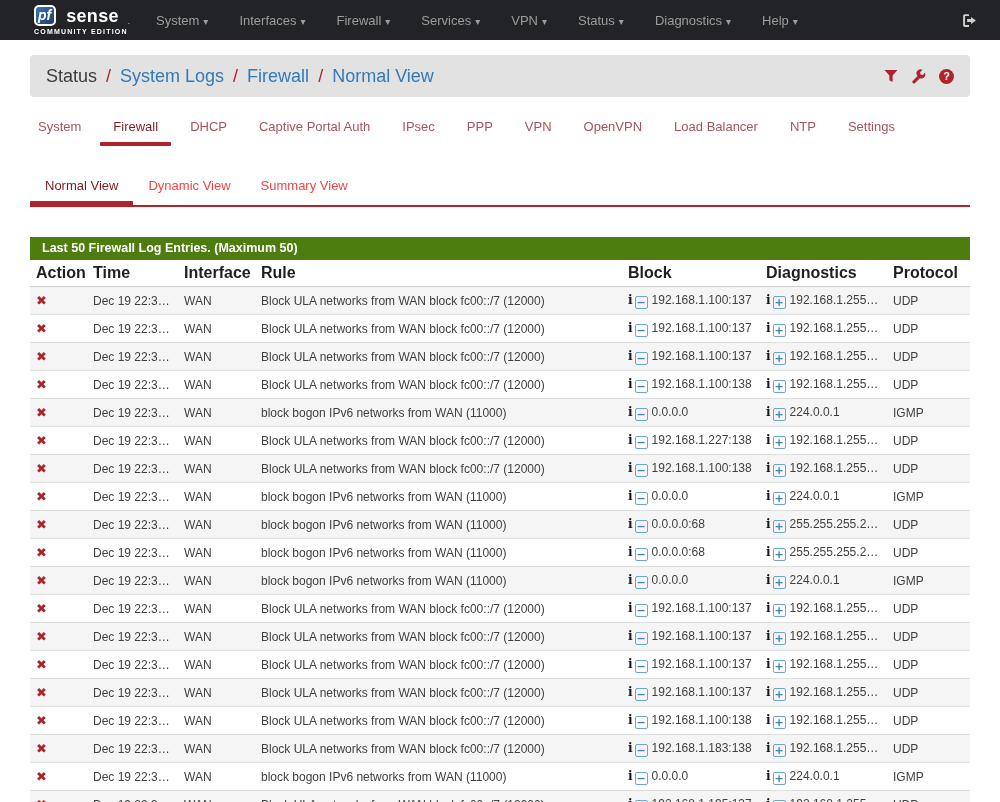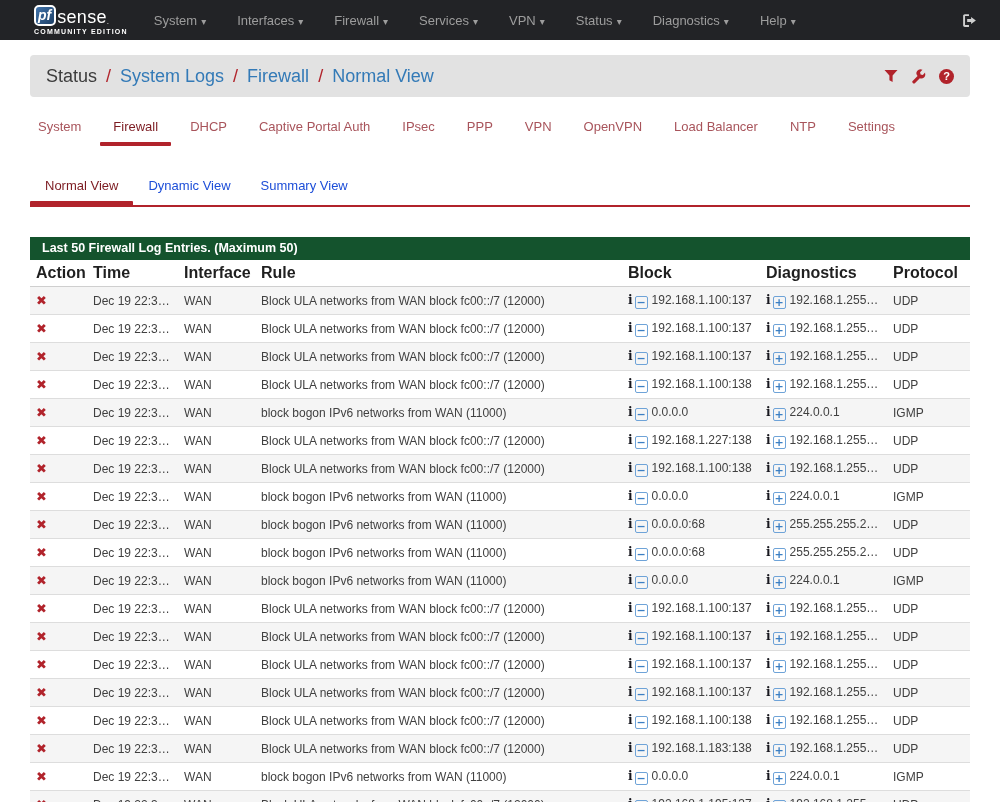--- a/index.html
+++ b/index.html
@@ -2,24 +2,24 @@
 <html><head>
 <meta charset="utf-8">
 <style>
   * { box-sizing: border-box; }
   html,body { margin:0; padding:0; background:#ffffff; font-family:"Liberation Sans","DejaVu Sans",sans-serif; }
   .page { width:1000px; min-height:802px; position:relative; background:#fff; }
 
   
   .navbar { height:40px; background:#222326; display:flex; align-items:center; padding:0 22px 0 34px; }
   .logo { display:flex; flex-direction:column; margin-right:26px; line-height:1; }
-  .logo-top { display:flex; align-items:flex-end; }
+  .logo-top { display:flex; align-items:center;gap:9px; }
   .pf-box { background:linear-gradient(135deg,#4174ab,#1d3f66); border:2px solid #fff; border-radius:5px;
             color:#fff; font-style:italic; font-weight:bold; font-size:14px; padding:1px 3px 2px 2px; }
-  .sense { color:#fff; font-weight:normal; font-size:18px; letter-spacing:.3px; margin-left:1px; }
+  .sense { color:#fff; font-weight:bold; font-size:18px; letter-spacing:.3px; margin-left:1px; }
   .sense-dot { color:#fff; font-size:8px; align-self:flex-end; }
   .logo-sub { color:#fff; font-size:7px; font-weight:bold; letter-spacing:1.2px; margin-top:2px; }
   .nav-menu { display:flex; list-style:none; margin:0; padding:0; }
   .nav-item { color:#9d9d9d; font-size:13px; margin-right:31px; cursor:pointer; white-space:nowrap; }
   .nav-item .caret { font-size:10px; margin-left:4px; color:#9d9d9d; }
   .nav-right { margin-left:auto; display:flex; align-items:center; }
   .signout { cursor:pointer; display:flex; }
 
   
   .header-band { padding:15px 30px 0; }
@@ -35,27 +35,27 @@
                  font-weight:bold; display:flex; align-items:center; justify-content:center; }
 
   
   .tabs { display:flex; padding:0 22px; margin-top:12px; }
   .tab { color:#a8545b; font-size:13px; padding:10px 16px 12px; position:relative; cursor:pointer; white-space:nowrap; }
   .tab.active { color:#7c1b21; }
   .tab.active::after { content:""; position:absolute; left:3px; right:3px; bottom:0; height:4px; background:#b1232b; border-radius:1px; }
 
   
   .subtabs { display:flex; margin:22px 30px 0; border-bottom:2px solid #b1232b; }
-  .subtab { color:#1d4ed8; font-size:13px; padding:10px 15px 12px; position:relative; cursor:pointer; white-space:nowrap; }
+  .subtab { color:#ef4444; font-size:13px; padding:10px 15px 12px; position:relative; cursor:pointer; white-space:nowrap; }
   .subtab.active { color:#7c1b21; }
   .subtab.active::after { content:""; position:absolute; left:0; right:0; bottom:-2px; height:6px; background:#b1232b; border-radius:1px; }
 
   
   .panel { margin:30px 30px 0; }
-  .panel-header { background:#14532d; color:#fff; font-weight:bold; font-size:12.5px; padding:4px 12px; line-height:15px; }
+  .panel-header { background:#4d7c0f; color:#fff; font-weight:bold; font-size:12.5px; padding:4px 12px; line-height:15px; }
   table.log { width:100%; border-collapse:collapse; table-layout:fixed; font-size:12px; color:#404040; }
   table.log thead th { text-align:left; font-weight:bold; color:#1f1f1f; font-size:16px; padding:5px 6px;
                        border-bottom:1px solid #cfcfcf; background:#fff; line-height:16px; }
   table.log tbody td { padding:5px 6px; border-top:1px solid #ddd; line-height:16px; white-space:nowrap;
                        overflow:hidden; text-overflow:ellipsis; }
   table.log tbody tr:nth-child(odd) { background:#f5f5f5; }
   table.log tbody tr:nth-child(even) { background:#fff; }
   th.c-action, td.c-action { padding-left:18px; }
   .x-icon { color:#b1232b; font-weight:bold; font-size:13px; cursor:pointer; font-family:"DejaVu Sans",sans-serif; }
   .info-i { font-family:"DejaVu Serif",serif; font-weight:bold; font-size:12px; color:#17171e; cursor:pointer; }

